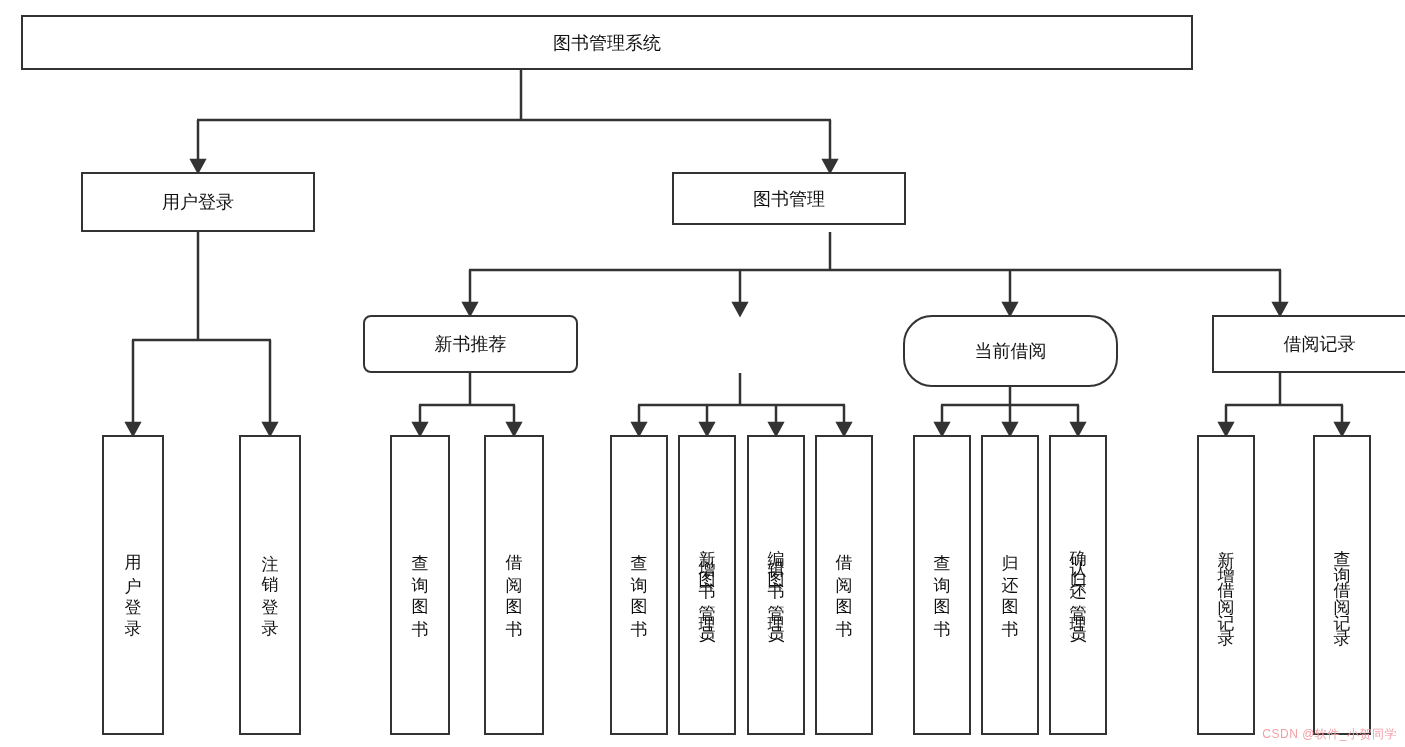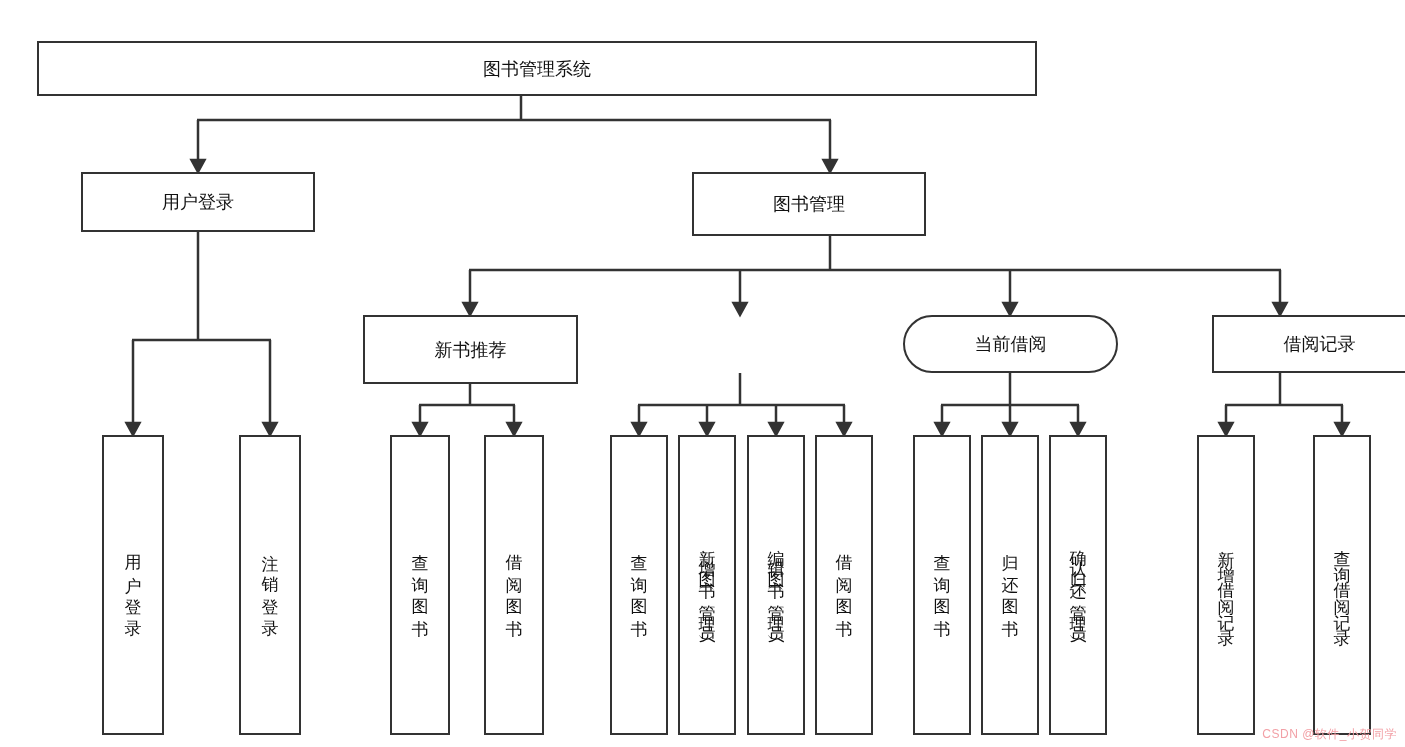--- a/index.html
+++ b/index.html
@@ -103,27 +103,27 @@
 
       <line x1="1280" y1="373" x2="1280" y2="405"></line>
       <line x1="1225" y1="405" x2="1343" y2="405"></line>
       <line x1="1226" y1="405" x2="1226" y2="424"></line>
       <polygon points="1219.5,423 1232.5,423 1226,435"></polygon>
       <line x1="1342" y1="405" x2="1342" y2="424"></line>
       <polygon points="1335.5,423 1348.5,423 1342,435"></polygon>
     </g>
   </svg>
 
-  <div class="node" style="left:37px;top:15px;width:1000px;height:55px;margin-top:26px;">图书管理系统</div>
+  <div class="node" style="left:21px;top:15px;width:1172px;height:55px;">图书管理系统</div>
 
   <div class="node" style="left:81px;top:172px;width:234px;height:60px;">用户登录</div>
-  <div class="node" style="left:692px;top:172px;width:234px;height:64px;font-family:Liberation Serif, serif;">图书管理</div>
+  <div class="node" style="left:672px;top:172px;width:234px;height:53px;font-family:Liberation Serif, serif;">图书管理</div>
 
-  <div class="node" style="left:363px;top:315px;width:215px;height:69px;">新书推荐</div>
-  <div class="node" style="left:903px;top:315px;width:215px;height:58px;border-radius:29px;">当前借阅</div>
+  <div class="node" style="left:363px;top:315px;width:215px;height:58px;border-radius:8px;">新书推荐</div>
+  <div class="node" style="left:903px;top:315px;width:215px;height:72px;border-radius:29px;">当前借阅</div>
   <div class="node" style="left:1212px;top:315px;width:215px;height:58px;">借阅记录</div>
 
   <div class="node leaf ls-lg" style="left:102px;top:435px;width:62px;height:300px;">用户登录</div>
   <div class="node leaf ls-lg" style="left:239px;top:435px;width:62px;height:300px;">注销登录</div>
 
   <div class="node leaf ls-lg" style="left:390px;top:435px;width:60px;height:300px;">查询图书</div>
   <div class="node leaf ls-lg" style="left:484px;top:435px;width:60px;height:300px;">借阅图书</div>
 
   <div class="node leaf ls-lg" style="left:610px;top:435px;width:58px;height:300px;">查询图书</div>
   <div class="node leaf ls-sm" style="left:678px;top:435px;width:58px;height:300px;">新增图书（管理员）</div>

